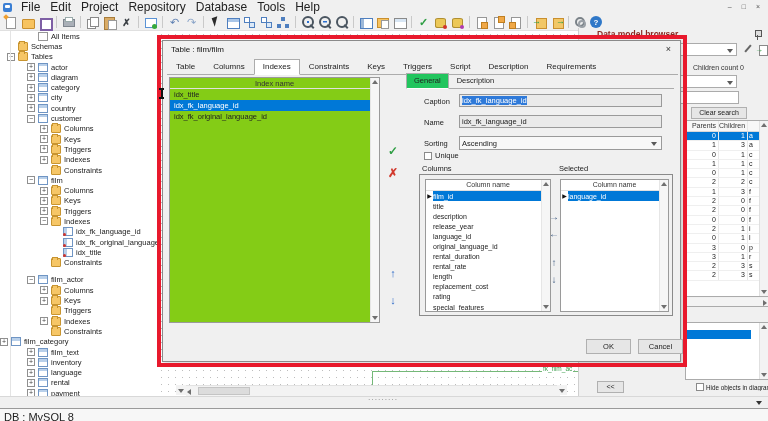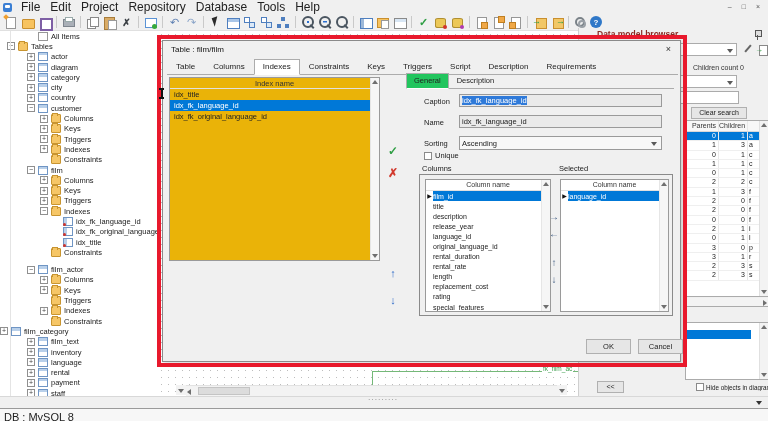--- a/index.html
+++ b/index.html
@@ -128,21 +128,21 @@
 
   
   .dialog{position:absolute;left:162px;top:40px;width:519px;height:322px;background:#f0f0f0;border:1px solid #8a8a8a;z-index:10;box-shadow:2px 2px 4px rgba(0,0,0,.15);}
   .dtitlebar{height:16px;display:flex;align-items:center;}
   .dtitle{font-size:8px;padding-left:8px;color:#111;}
   .dclose{margin-left:auto;padding-right:9px;font-size:9px;color:#333;cursor:default;}
   .dtabs{position:absolute;left:4px;top:18px;display:flex;}
   .dtab{font-size:8px;padding:2px 8px 3px;color:#222;border:1px solid transparent;}
   .dtab.active{background:#fff;border:1px solid #acacac;border-bottom:1px solid #fff;position:relative;z-index:2;}
   .tabline{position:absolute;left:4px;top:32.5px;width:511px;height:1px;background:#acacac;z-index:1;}
-  .ilist{position:absolute;left:6px;top:36px;width:211px;height:184px;background:#eab308;border:1px solid #9a9a9a;overflow:hidden;}
+  .ilist{position:absolute;left:6px;top:36px;width:211px;height:246px;background:#84cc16;border:1px solid #9a9a9a;overflow:hidden;}
   .ilhead{height:11px;border-bottom:1px solid #e0e0e0;font-size:7.5px;text-align:center;color:#333;padding-top:1px;}
   .ilrow{height:11px;font-size:7.5px;padding:1px 0 0 4px;white-space:nowrap;}
   .ilrow.sel{background:#0078d7;color:#fff;}
   .iscroll{position:absolute;right:0;top:0;width:9px;height:100%;background:#f6f6f6;border-left:1px solid #e6e6e6;}
   .sidebtns span{position:absolute;width:16px;text-align:center;font-weight:bold;cursor:default;}
   .addbtn{left:222px;top:103px;color:#2f9e44;font-size:12px;}
   .delbtn{left:222px;top:125px;color:#d23b2f;font-size:12px;}
   .upbtn{left:222px;top:226px;color:#2e6bc8;font-size:11px;}
   .dnbtn{left:222px;top:253px;color:#2e6bc8;font-size:11px;}
   .rpane{position:absolute;left:242px;top:32px;width:272px;height:282px;}
@@ -252,20 +252,25 @@
 
   <div class="tree-panel">
     <div class="tree-edge"></div>
     <div id="tree" style="padding-top:0;">
         <div class="trow" style="padding-left: 27px;">
           <span class="expspace"></span>
           <span class="tico page"></span>
           <span class="tlabel">All Items</span>
         </div>
         <div class="trow" style="padding-left: 7px;">
+          <span class="expspace"></span>
+          <span class="tico folder"></span>
+          <span class="tlabel">Schemas</span>
+        </div>
+        <div class="trow" style="padding-left: 7px;">
           <span class="exp">−</span>
           <span class="tico folder"></span>
           <span class="tlabel">Tables</span>
         </div>
         <div class="trow" style="padding-left: 27px;">
           <span class="exp">+</span>
           <span class="tico table"></span>
           <span class="tlabel">actor</span>
         </div>
         <div class="trow" style="padding-left: 27px;">

